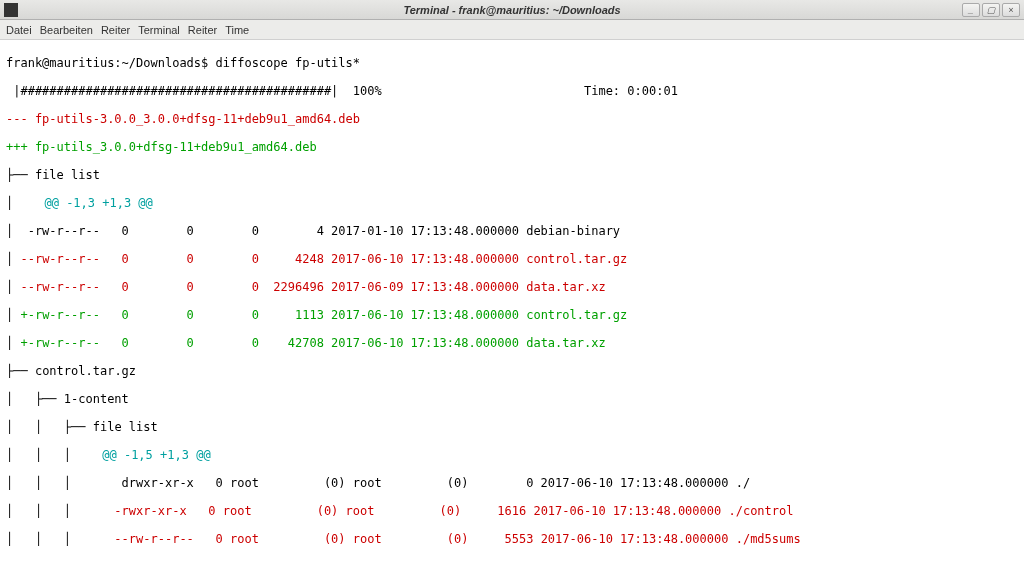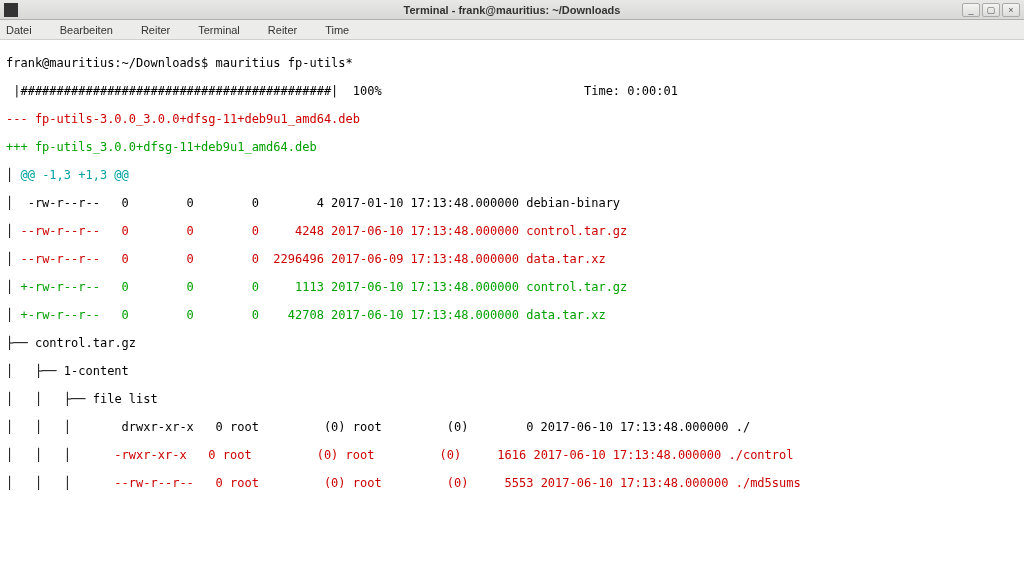--- a/index.html
+++ b/index.html
@@ -14,47 +14,48 @@
 .titlebar {
   background: linear-gradient(#e8e8e6, #d8d8d6);
   border-bottom: 1px solid #b0b0b0;
   height: 20px;
   display: flex;
   align-items: center;
   padding: 0 4px;
   font-family: sans-serif;
   font-size: 11px;
   position: relative;
+  font-style: italic;
 }
 .titlebar .icon { width: 14px; height: 14px; background: #333; margin-right: 6px; }
 .titlebar .title { position: absolute; left: 0; right: 0; text-align: center; font-weight: bold; color: #333; }
 .titlebar .wbtns { margin-left: auto; display: flex; gap: 2px; z-index: 1; }
 .wbtn { width: 18px; height: 14px; background: linear-gradient(#f4f4f2,#ddd); border: 1px solid #aaa; border-radius: 2px; font-size: 9px; display: flex; align-items: center; justify-content: center; color: #555; cursor: pointer; }
 .menubar {
   background: #ececea;
   border-bottom: 1px solid #d0d0d0;
   padding: 2px 6px;
   font-family: sans-serif;
   font-size: 11px;
   color: #333;
   display: flex;
-  gap: 28px;
+  gap: 8px;
   height: 20px;
   align-items: center;
 }
 .menubar span { cursor: pointer; }
 .term {
   padding: 2px 6px;
   line-height: 14px;
   white-space: pre;
   color: #000;
 }
 .red { color: #cc0000; }
 .green { color: #00a000; }
-.cyan { color: #00a0a0; }
+.cyan { color: #00a0a0; margin-left: 24px; }
 .tree { color: #000; }
 </style>
 </head>
 <body>
 
 <div class="titlebar">
   <div class="icon"></div>
   <div class="title">Terminal - frank@mauritius: ~/Downloads</div>
   <div class="wbtns">
     <div class="wbtn">_</div>
@@ -66,33 +67,35 @@
 <div class="menubar">
   <span>Datei</span>
   <span>Bearbeiten</span>
   <span>Reiter</span>
   <span>Terminal</span>
   <span>Reiter</span>
   <span>Time</span>
 </div>
 
 <div class="term">
-<div><span>frank@mauritius:~/Downloads$ </span><span>mauritius fp-utils*</span></div>
+<div><span>frank@mauritius:~/Downloads$ </span><span>diffoscope fp-utils*</span></div>
 <div> |###########################################|  100%                            Time: 0:00:01</div>
 <div class="red">--- fp-utils-3.0.0_3.0.0+dfsg-11+deb9u1_amd64.deb</div>
 <div class="green">+++ fp-utils_3.0.0+dfsg-11+deb9u1_amd64.deb</div>
+<div><span class="tree">├── </span><span>file list</span></div>
 <div><span class="tree">│ </span><span class="cyan">@@ -1,3 +1,3 @@</span></div>
 <div>│  -rw-r--r--   0        0        0        4 2017-01-10 17:13:48.000000 debian-binary</div>
 <div><span class="tree">│ </span><span class="red">--rw-r--r--   0        0        0     4248 2017-06-10 17:13:48.000000 control.tar.gz</span></div>
 <div><span class="tree">│ </span><span class="red">--rw-r--r--   0        0        0  2296496 2017-06-09 17:13:48.000000 data.tar.xz</span></div>
 <div><span class="tree">│ </span><span class="green">+-rw-r--r--   0        0        0     1113 2017-06-10 17:13:48.000000 control.tar.gz</span></div>
 <div><span class="tree">│ </span><span class="green">+-rw-r--r--   0        0        0    42708 2017-06-10 17:13:48.000000 data.tar.xz</span></div>
 <div><span class="tree">├── </span><span>control.tar.gz</span></div>
 <div><span class="tree">│   ├── </span><span>1-content</span></div>
 <div><span class="tree">│   │   ├── </span><span>file list</span></div>
+<div><span class="tree">│   │   │ </span><span class="cyan">@@ -1,5 +1,3 @@</span></div>
 <div><span class="tree">│   │   </span><span>│       drwxr-xr-x   0 root         (0) root         (0)        0 2017-06-10 17:13:48.000000 ./</span></div>
 <div><span class="tree">│   │   │ </span><span class="red">     -rwxr-xr-x   0 root         (0) root         (0)     1616 2017-06-10 17:13:48.000000 ./control</span></div>
 <div><span class="tree">│   │   │ </span><span class="red">     --rw-r--r--   0 root         (0) root         (0)     5553 2017-06-10 17:13:48.000000 ./md5sums</span></div>
 
 
 
 
 
 
 

